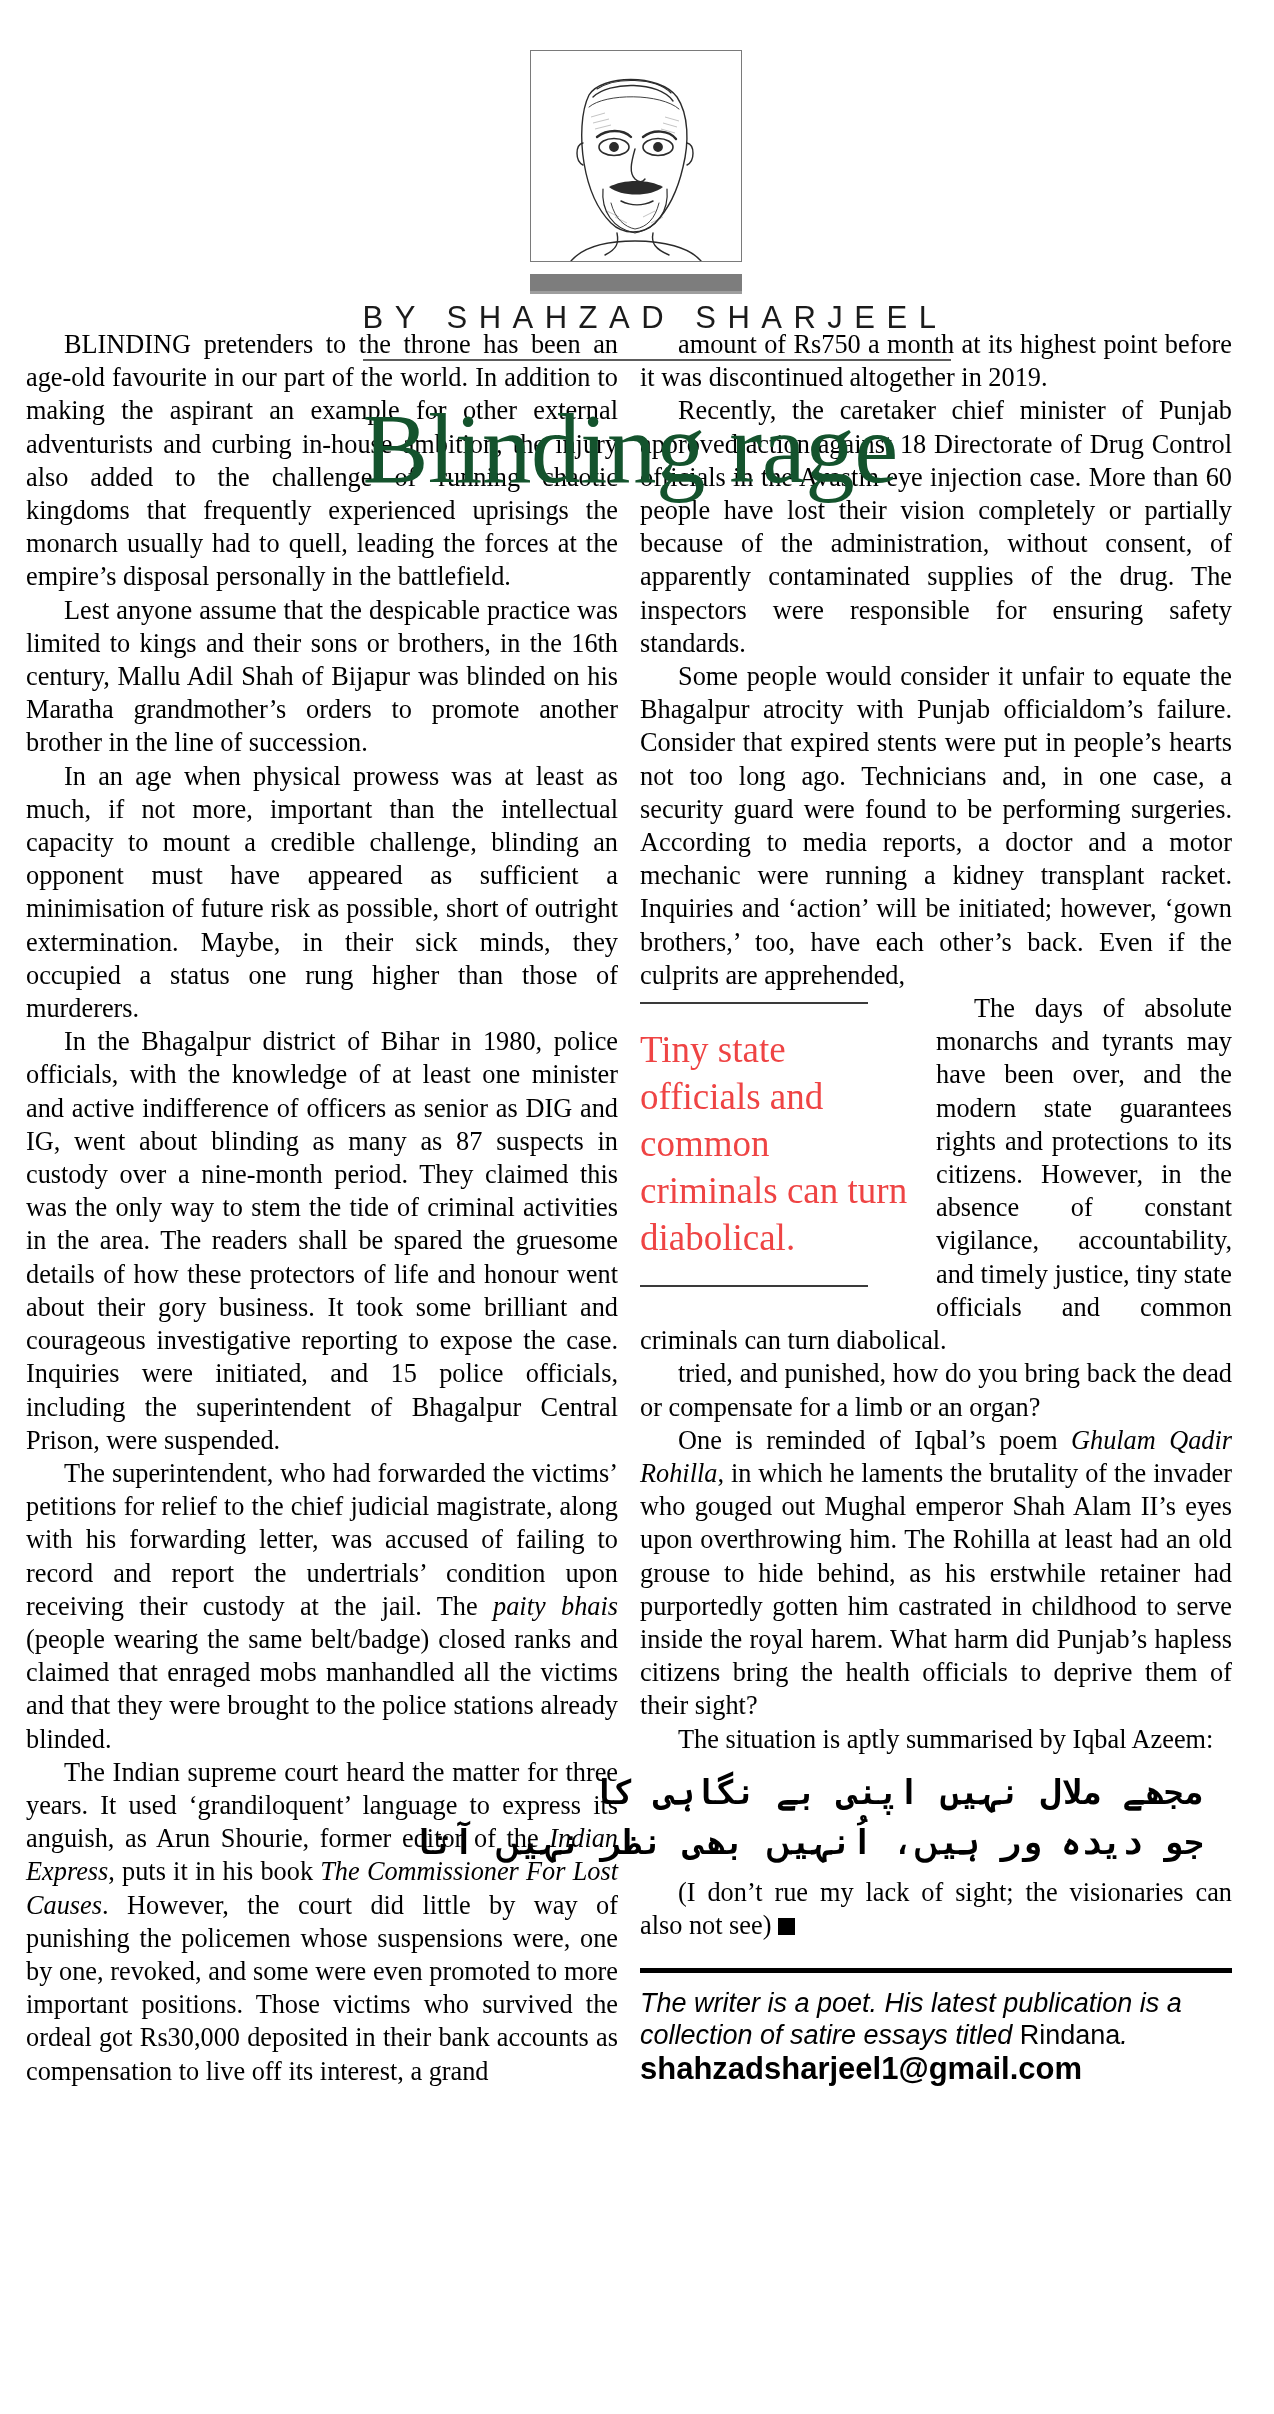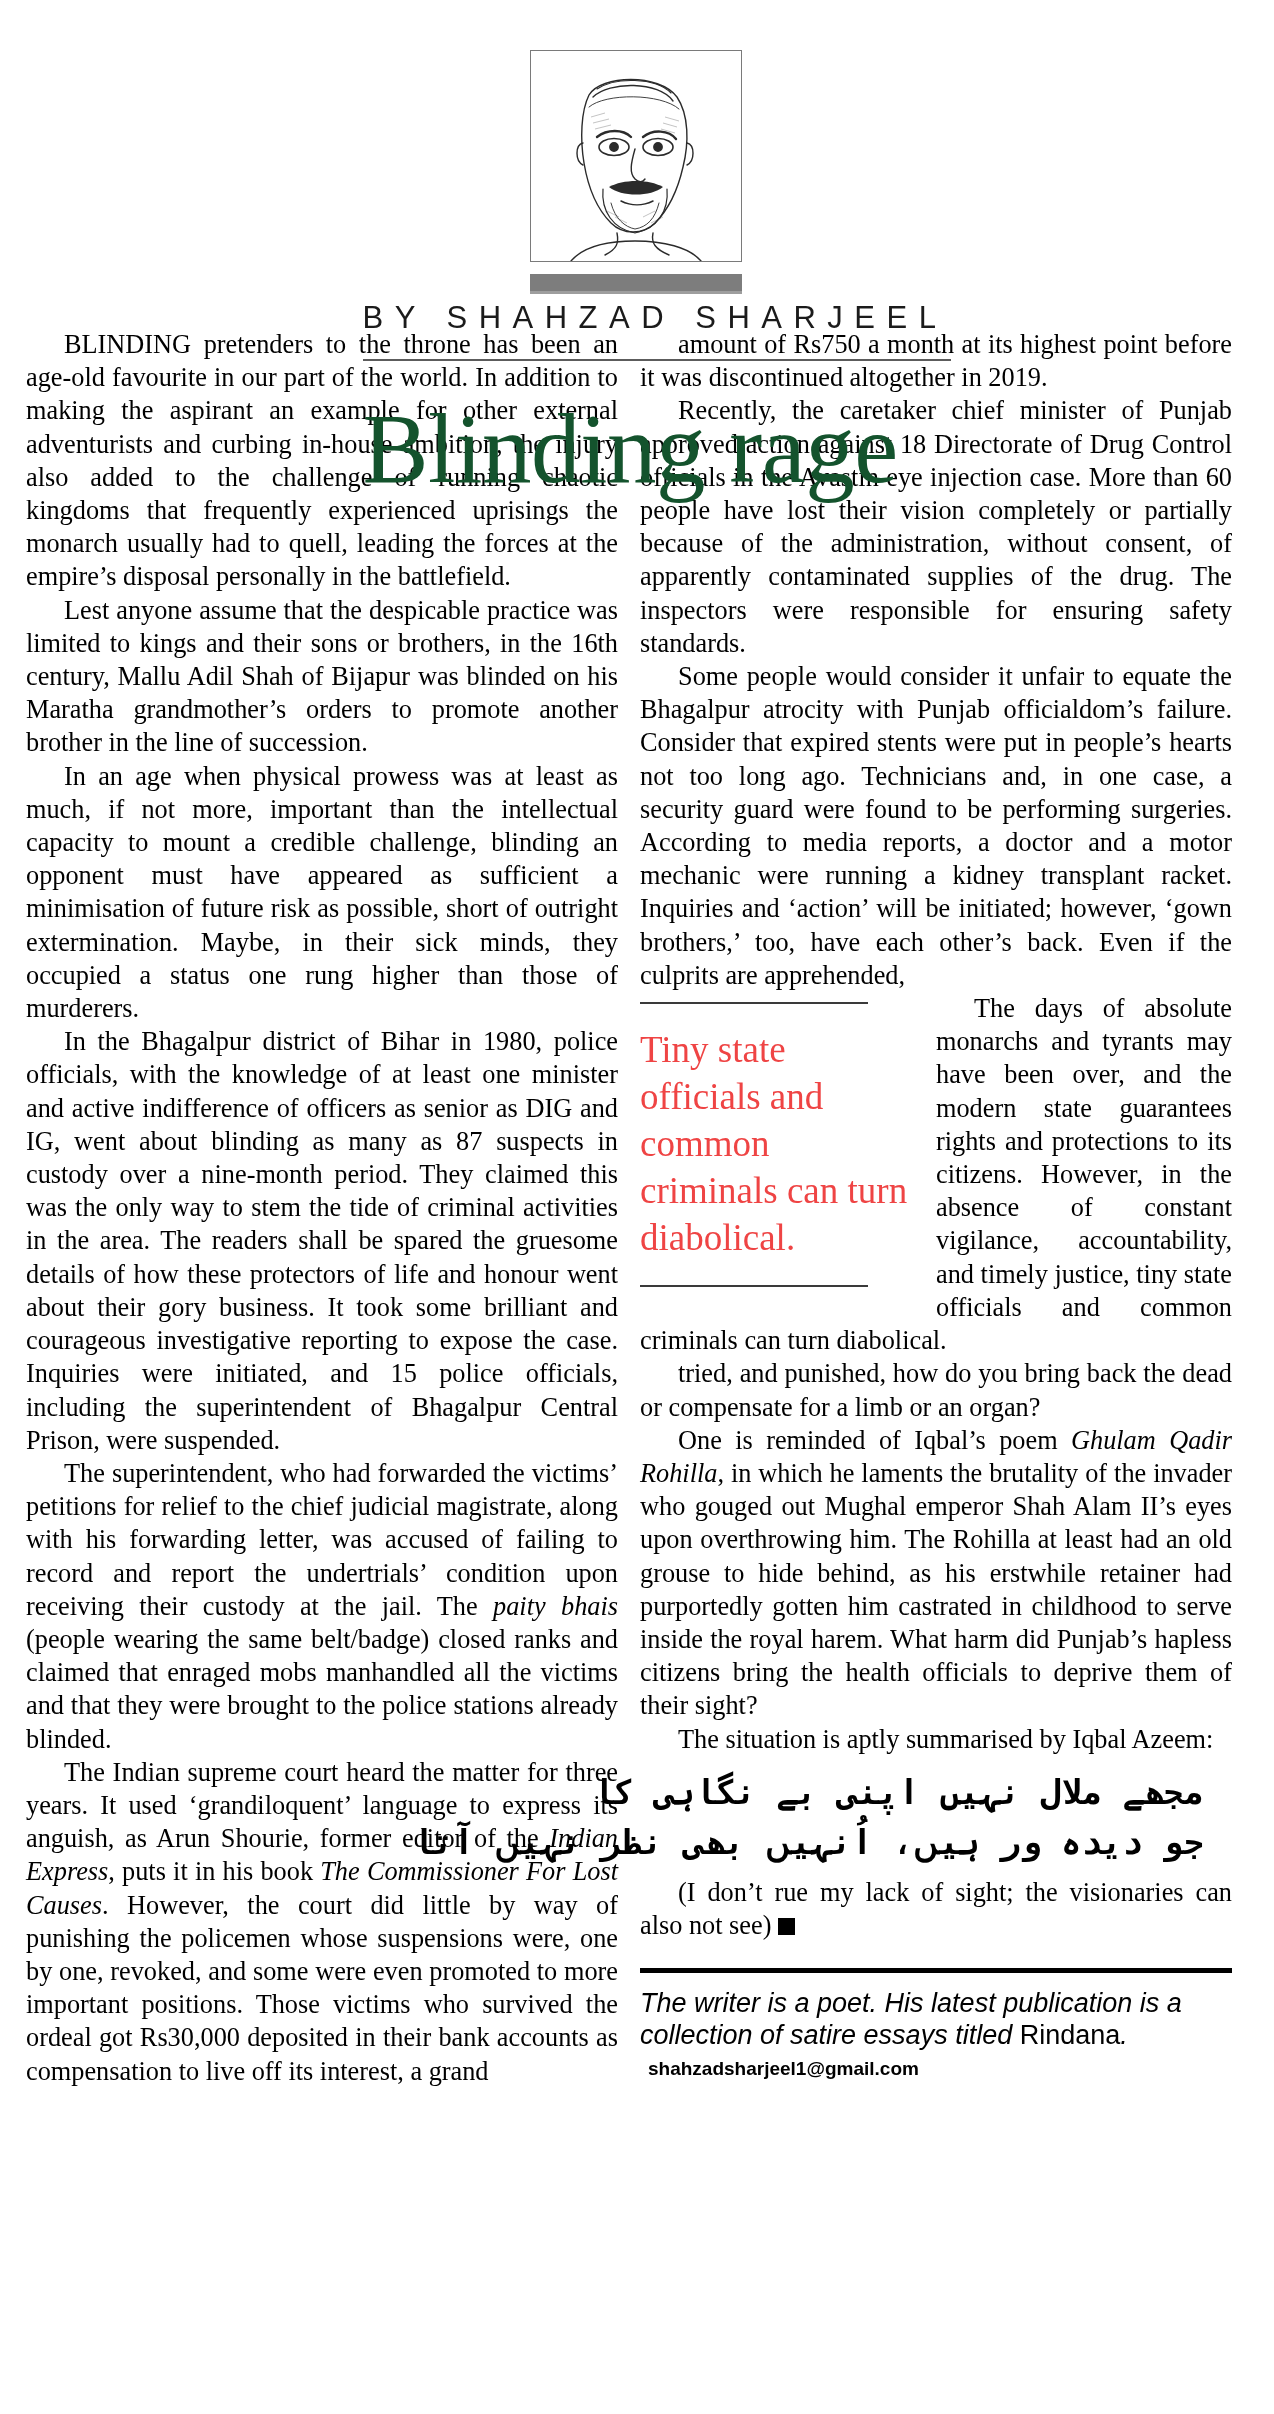--- a/index.html
+++ b/index.html
@@ -154,24 +154,23 @@
     font-family: "Liberation Sans", "DejaVu Sans", sans-serif;
     font-style: italic;
     font-size: 27px;
     line-height: 32px;
     margin-top: 14px;
   }
   .footer-note .upright { font-style: normal; }
   .footer-email {
     font-family: "Liberation Sans", "DejaVu Sans", sans-serif;
     font-weight: 700;
-    font-size: 19px;
+    font-size: 31px;
     line-height: 32px;
     margin-top: 2px;
-    margin-left: 8px;
   }
   .endmark {
     display: inline-block;
     width: 17px;
     height: 17px;
     background: #000;
     margin-left: 7px;
     vertical-align: -1px;
   }
 </style>

